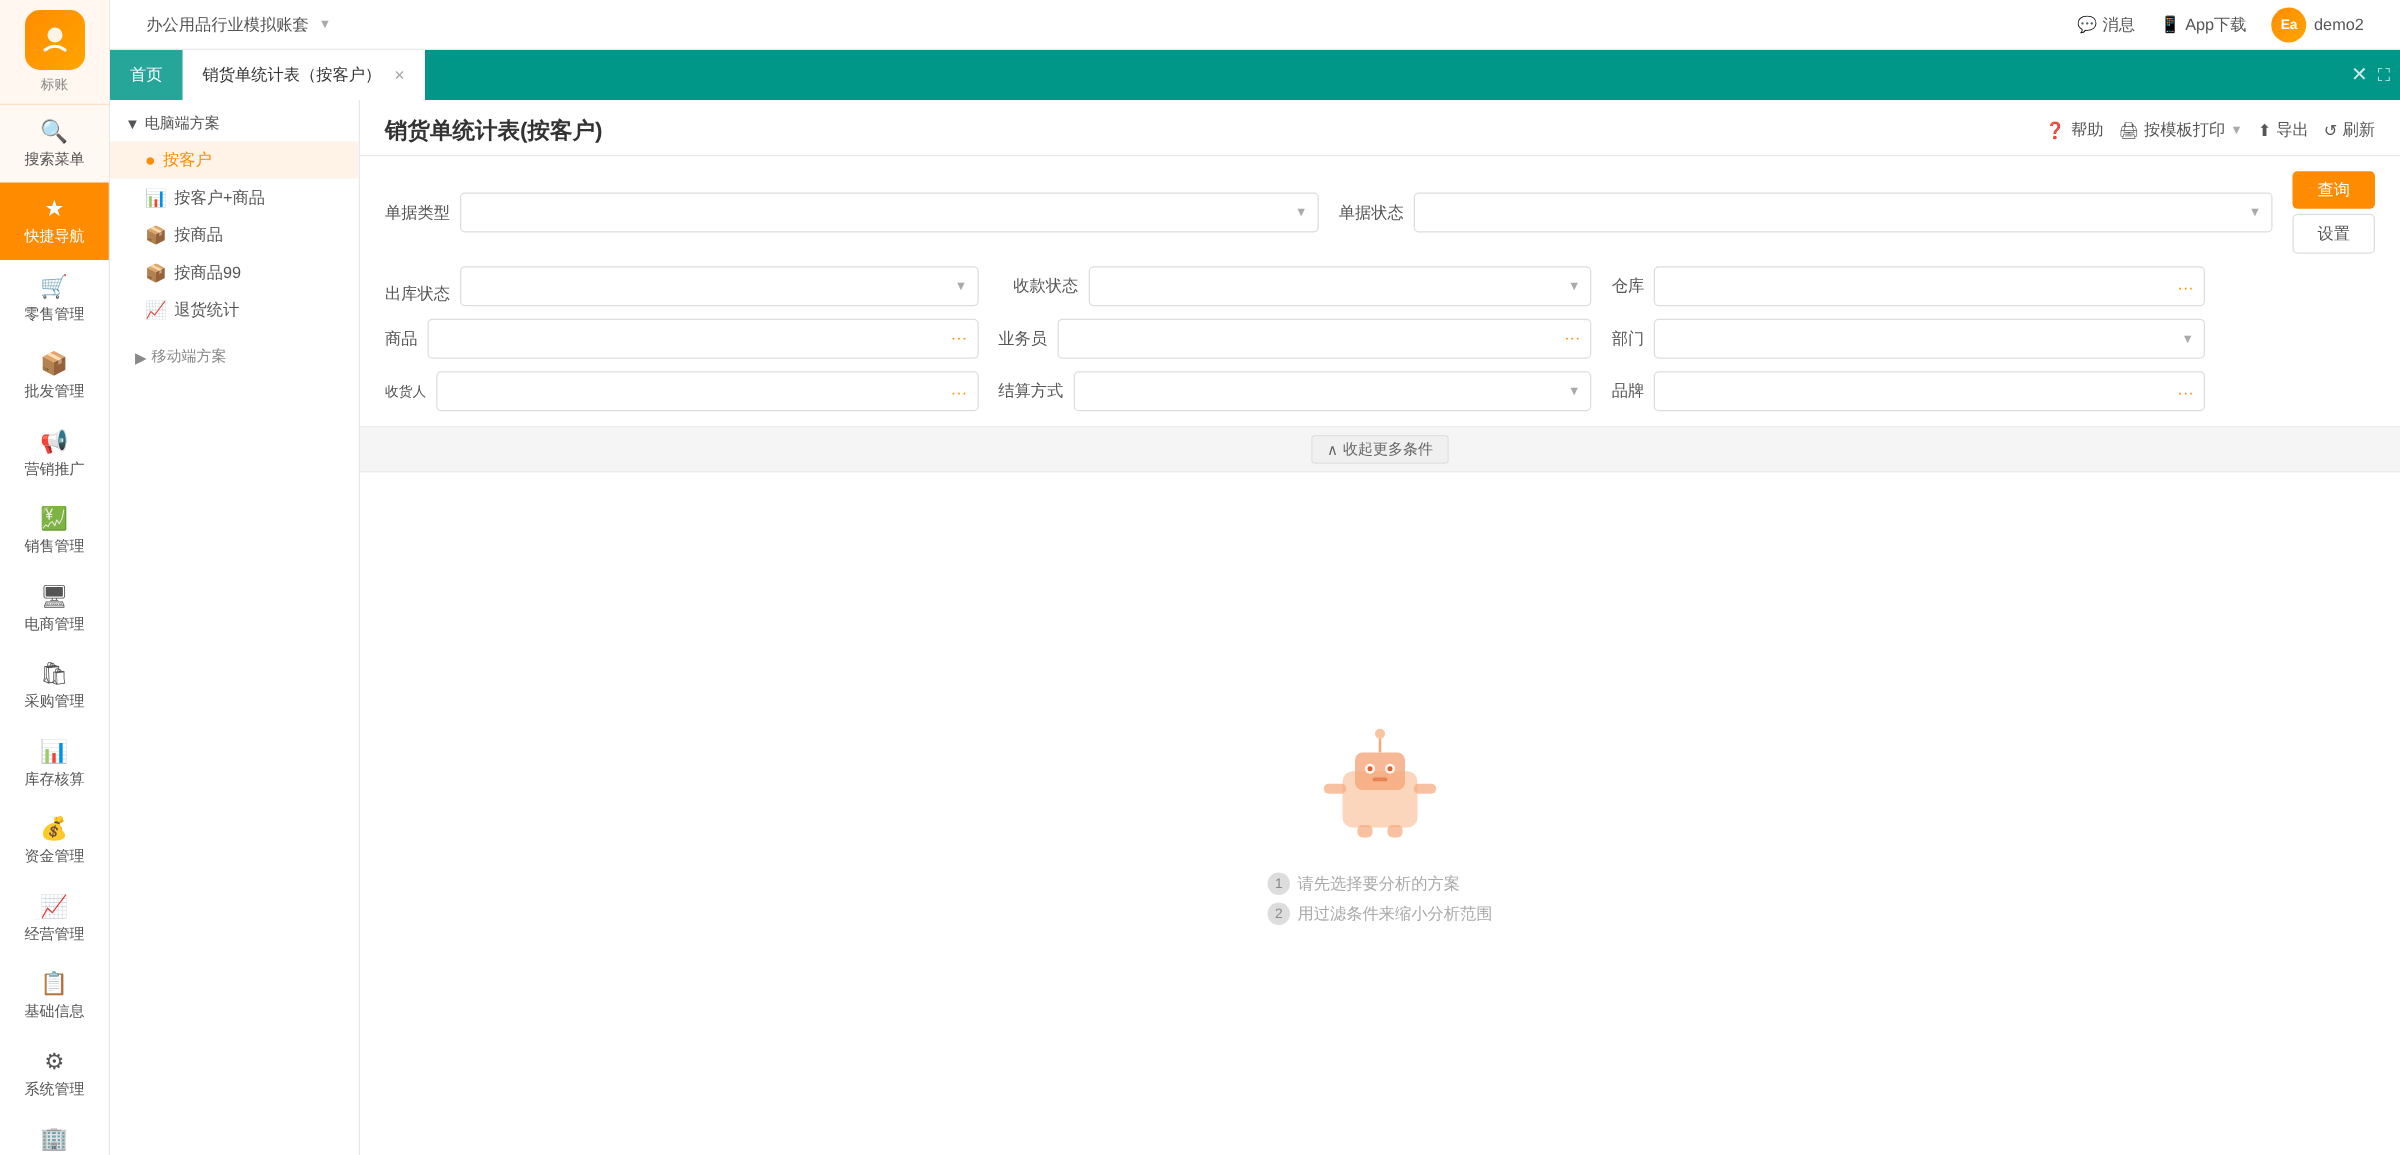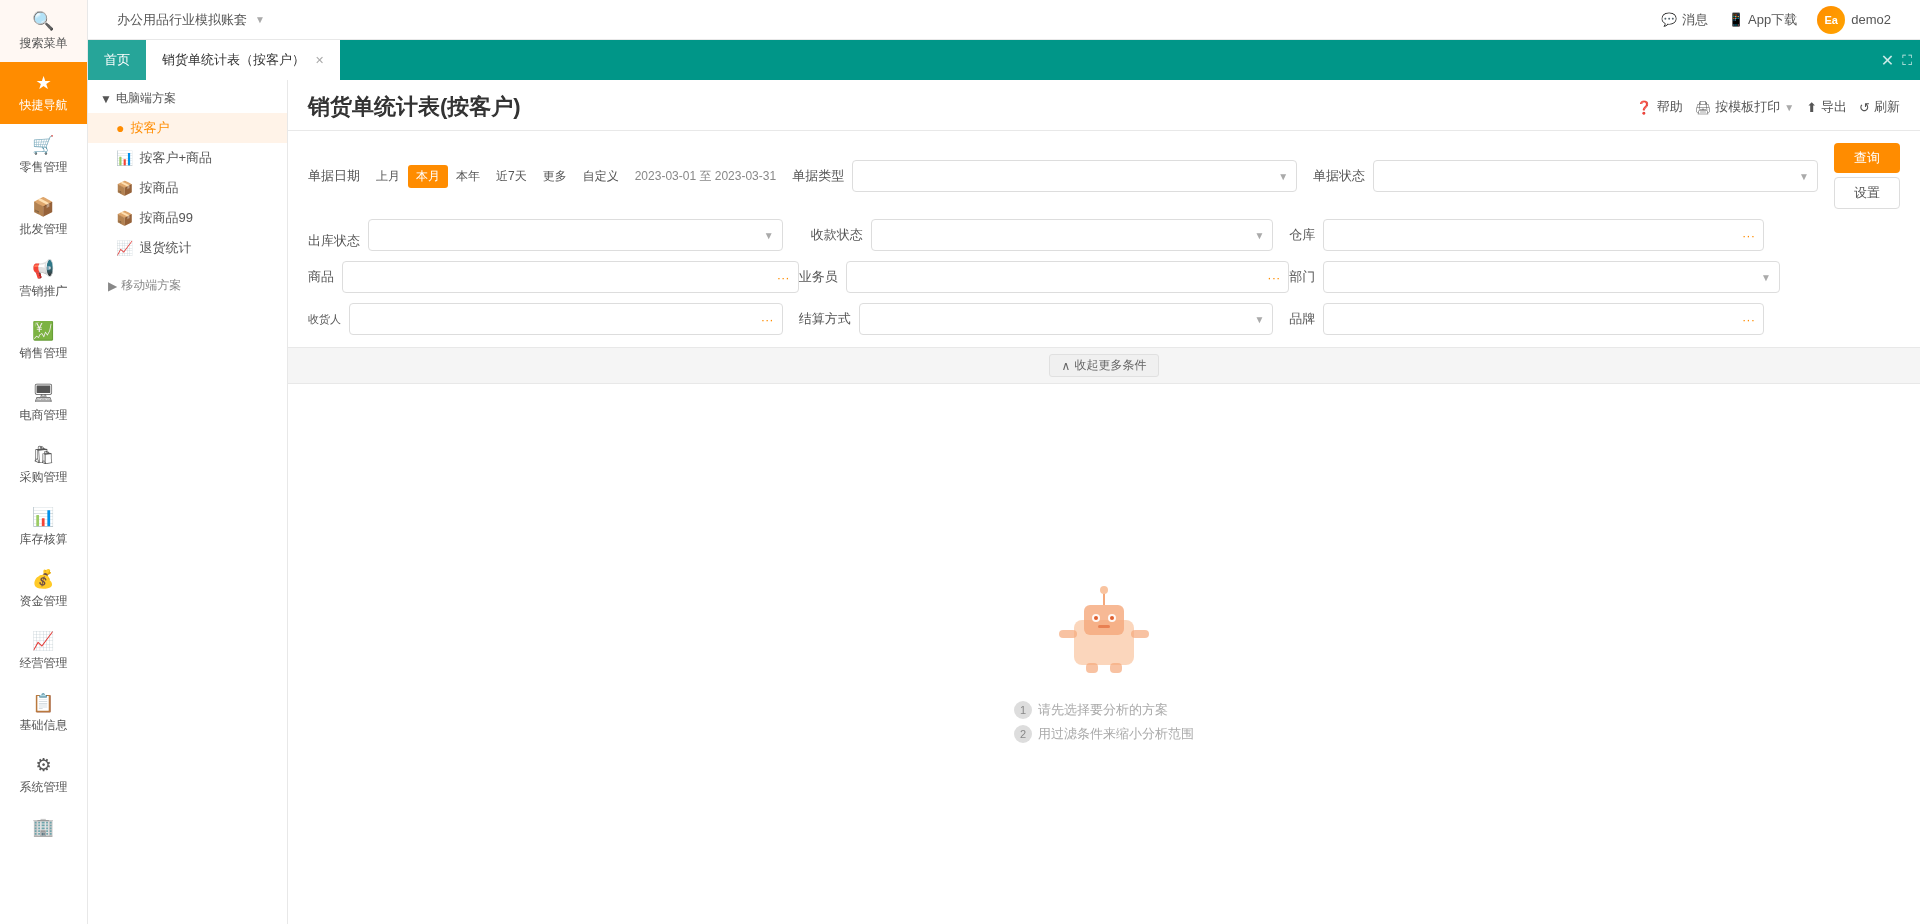--- a/index.html
+++ b/index.html
@@ -53,21 +53,21 @@
     .scheme-item.active { background: #fff3e8; color: #ff8c00; }
     .scheme-item .item-icon { font-size: 14px; color: #aaa; }
     .scheme-item.active .item-icon { color: #ff8c00; }
     .scheme-subgroup-title { padding: 6px 12px 6px 20px; font-size: 12px; color: #888; display: flex; align-items: center; gap: 4px; cursor: pointer; }
 
     
     .right-panel { flex: 1; display: flex; flex-direction: column; overflow: hidden; }
 
     
     .page-header { padding: 12px 20px 8px; background: #fff; border-bottom: 1px solid #e8e8e8; display: flex; align-items: center; justify-content: space-between; }
-    .page-title { font-size: 22px; font-weight: bold; color: #333; }
+    .page-title { font-size: 18px; font-weight: bold; color: #333; }
     .page-actions { display: flex; align-items: center; gap: 12px; font-size: 13px; color: #555; }
     .page-actions span { display: flex; align-items: center; gap: 4px; cursor: pointer; }
 
     
     .filter-area { padding: 12px 20px; background: #fff; border-bottom: 1px solid #e8e8e8; }
     .filter-input { flex: 1; height: 32px; border: 1px solid #ddd; border-radius: 4px; padding: 0 8px; font-size: 13px; color: #333; background: #fff; display: flex; align-items: center; justify-content: space-between; cursor: pointer; }
     .filter-input .placeholder { color: #bbb; }
     .filter-input .chevron { color: #aaa; font-size: 10px; }
     .btn-query { background: #ff8c00; color: white; border: none; border-radius: 4px; padding: 6px 20px; font-size: 13px; cursor: pointer; }
     .btn-settings { background: #fff; color: #555; border: 1px solid #ddd; border-radius: 4px; padding: 6px 16px; font-size: 13px; cursor: pointer; }
@@ -80,20 +80,29 @@
     .empty-state { flex: 1; display: flex; flex-direction: column; align-items: center; justify-content: center; background: #fff; }
     .empty-icon { width: 120px; height: 120px; margin-bottom: 16px; }
     .empty-text { color: #aaa; font-size: 13px; display: flex; flex-direction: column; align-items: flex-start; gap: 6px; }
     .empty-text .step { display: flex; align-items: center; gap: 6px; }
     .step-num { width: 18px; height: 18px; border-radius: 50%; background: #ddd; color: #888; font-size: 11px; display: flex; align-items: center; justify-content: center; }
   </style>
 </head>
 <body>
 
 <div class="sidebar">
+  <div class="sidebar-logo">
+    <div class="logo-icon">
+      <svg viewBox="0 0 28 28" fill="none">
+        <circle cx="14" cy="10" r="6" fill="white" opacity="0.9"></circle>
+        <path d="M6 22 Q14 16 22 22" stroke="white" stroke-width="2.5" fill="none" stroke-linecap="round"></path>
+      </svg>
+    </div>
+    <div class="logo-text">标账</div>
+  </div>
 
   <div class="sidebar-item sidebar-search">
     <div class="icon">🔍</div>
     <span>搜索菜单</span>
   </div>
   <div class="sidebar-item sidebar-nav" style="background:#ff8c00;">
     <div class="icon" style="color:white;">★</div>
     <span style="color:white;font-size:12px;">快捷导航</span>
   </div>
   <div class="sidebar-item">
@@ -244,32 +253,20 @@
           <span>
             <span>↺</span>
             <span>刷新</span>
           </span>
         </div>
       </div>
 
       <div class="filter-area">
 
         <div style="display:flex;align-items:center;gap:16px;margin-bottom:10px;">
-          <div style="display:flex;align-items:center;gap:8px;flex-shrink:0;">
-            <span style="color:#555;font-size:13px;white-space:nowrap;">单据日期</span>
-            <div style="display:flex;align-items:center;gap:0;">
-              <button style="padding:3px 8px;font-size:12px;color:#555;cursor:pointer;border:none;background:none;">上月</button>
-              <button style="padding:3px 8px;font-size:12px;background:#ff8c00;color:#fff;border-radius:3px;border:none;cursor:pointer;">本月</button>
-              <button style="padding:3px 8px;font-size:12px;color:#555;cursor:pointer;border:none;background:none;">本年</button>
-              <button style="padding:3px 8px;font-size:12px;color:#555;cursor:pointer;border:none;background:none;">近7天</button>
-              <button style="padding:3px 8px;font-size:12px;color:#555;cursor:pointer;border:none;background:none;">更多</button>
-              <button style="padding:3px 8px;font-size:12px;color:#555;cursor:pointer;border:none;background:none;">自定义</button>
-            </div>
-            <span style="font-size:12px;color:#888;white-space:nowrap;">2023-03-01 至 2023-03-31</span>
-          </div>
           <div style="flex:1;display:flex;align-items:center;gap:8px;">
             <span style="color:#555;font-size:13px;white-space:nowrap;">单据类型</span>
             <div class="filter-input" style="flex:1;">
               <span class="placeholder"></span>
               <span class="chevron">▼</span>
             </div>
           </div>
           <div style="flex:1;display:flex;align-items:center;gap:8px;">
             <span style="color:#555;font-size:13px;white-space:nowrap;">单据状态</span>
             <div class="filter-input" style="flex:1;">
@@ -301,21 +298,21 @@
           <div style="flex:1;display:flex;align-items:center;gap:8px;">
             <span style="color:#555;font-size:13px;white-space:nowrap;">仓库</span>
             <div class="filter-input" style="flex:1;">
               <span class="placeholder"></span>
               <span style="color:#ff8c00;">···</span>
             </div>
           </div>
           <div style="width:120px;"></div>
         </div>
 
-        <div style="display:flex;align-items:center;margin-bottom:10px;">
+        <div style="display:flex;align-items:center;gap:16px;margin-bottom:10px;font-family:Liberation Serif, serif;">
           <div style="flex:1;display:flex;align-items:center;gap:8px;">
             <span style="color:#555;font-size:13px;white-space:nowrap;">商品</span>
             <div class="filter-input" style="flex:1;">
               <span class="placeholder"></span>
               <span style="color:#ff8c00;">···</span>
             </div>
           </div>
           <div style="flex:1;display:flex;align-items:center;gap:8px;">
             <span style="color:#555;font-size:13px;white-space:nowrap;">业务员</span>
             <div class="filter-input" style="flex:1;">

